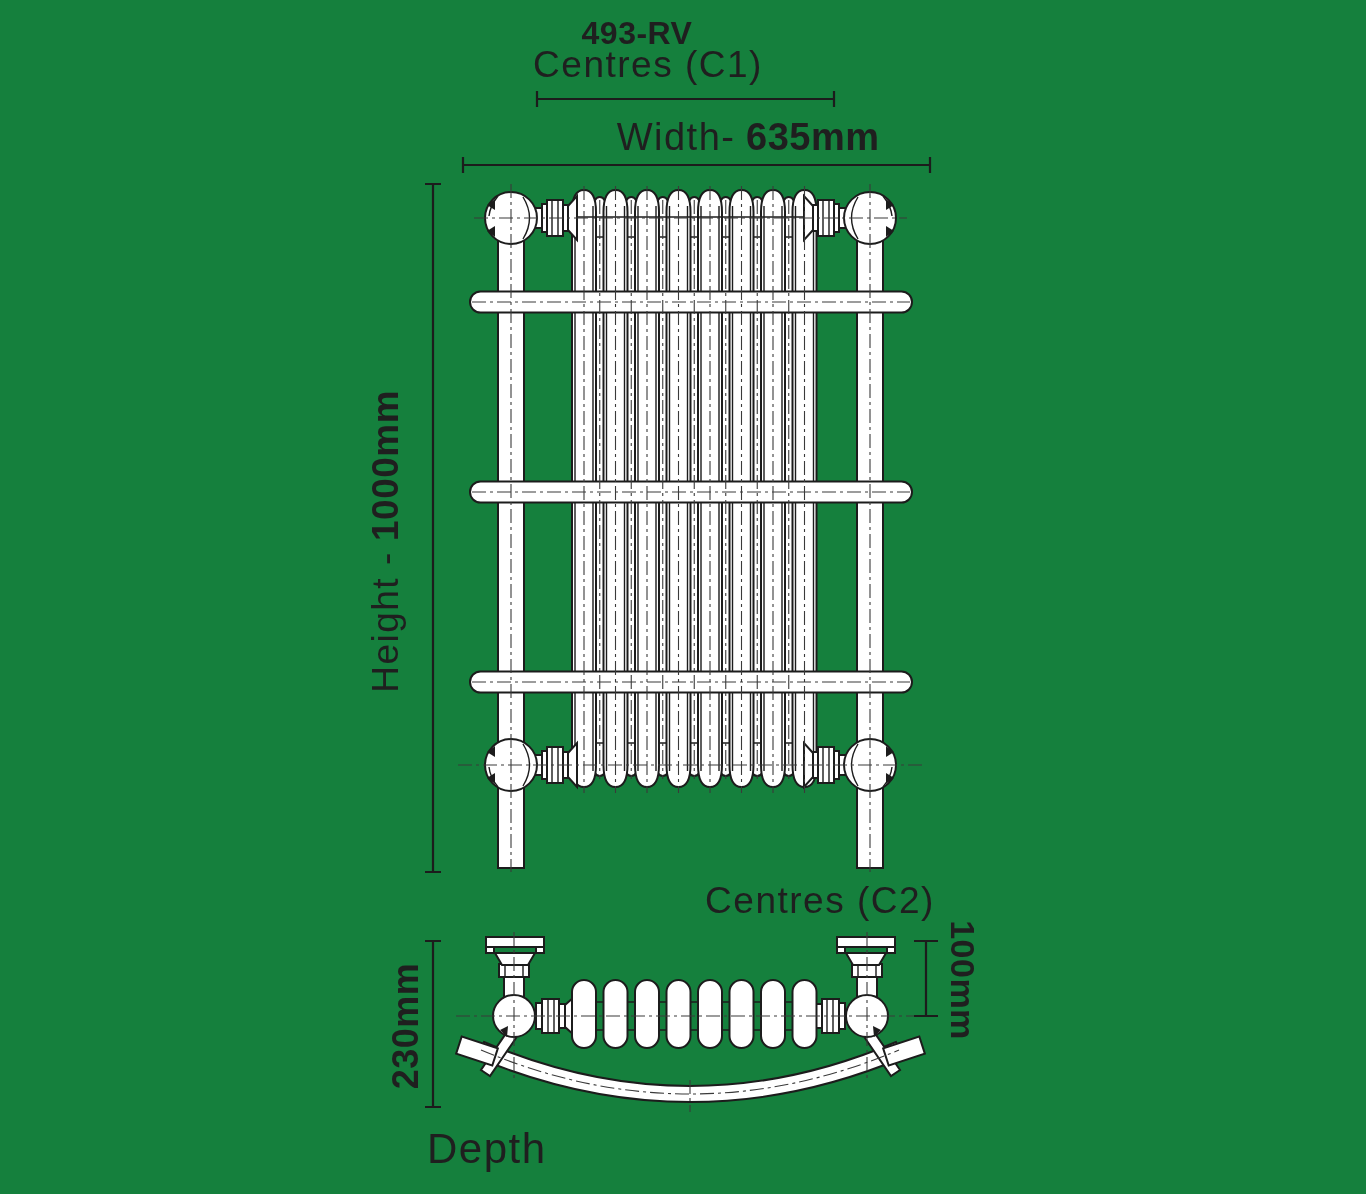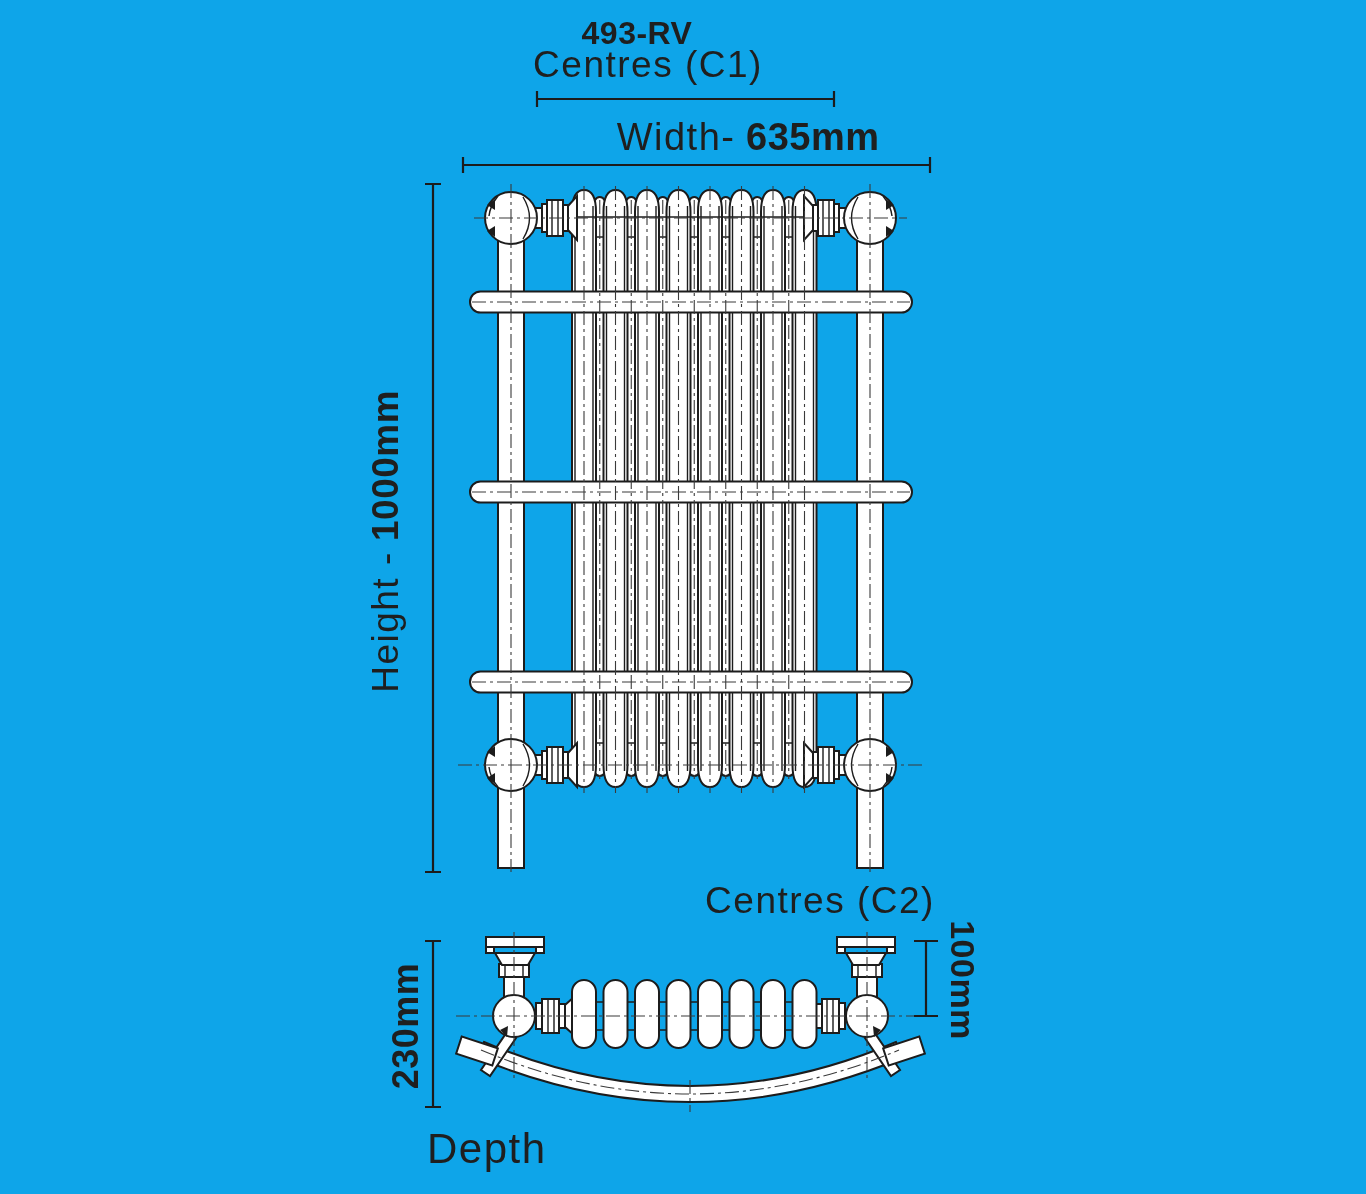--- a/index.html
+++ b/index.html
@@ -1,16 +1,16 @@
 <!DOCTYPE html>
 <html><head>
 <meta charset="utf-8">
 <style>
   html,body{margin:0;padding:0;background:#fff;}
-  .page{position:relative;width:1366px;height:1194px;background:#0ea5e9;overflow:hidden;
+  .page{position:relative;width:1366px;height:1194px;background:#15803d;overflow:hidden;
         font-family:"Liberation Sans", sans-serif;}
   svg{position:absolute;left:0;top:0;}
   text{fill:#1f1f1f;}
   .t-light{font-weight:300;letter-spacing:1.5px;}
   .t-bold{font-weight:700;letter-spacing:0.5px;}
   .outline{fill:#ffffff;stroke:#1c1c1c;stroke-width:2;}
   .outline-thin{fill:none;stroke:#1c1c1c;stroke-width:1.4;}
   .solid{fill:#1c1c1c;stroke:none;}
   .cl{fill:none;stroke:#3a3a3a;stroke-width:1.1;stroke-dasharray:14 4 3 4;}
   .dim{fill:none;stroke:#1c1c1c;stroke-width:2.2;}

